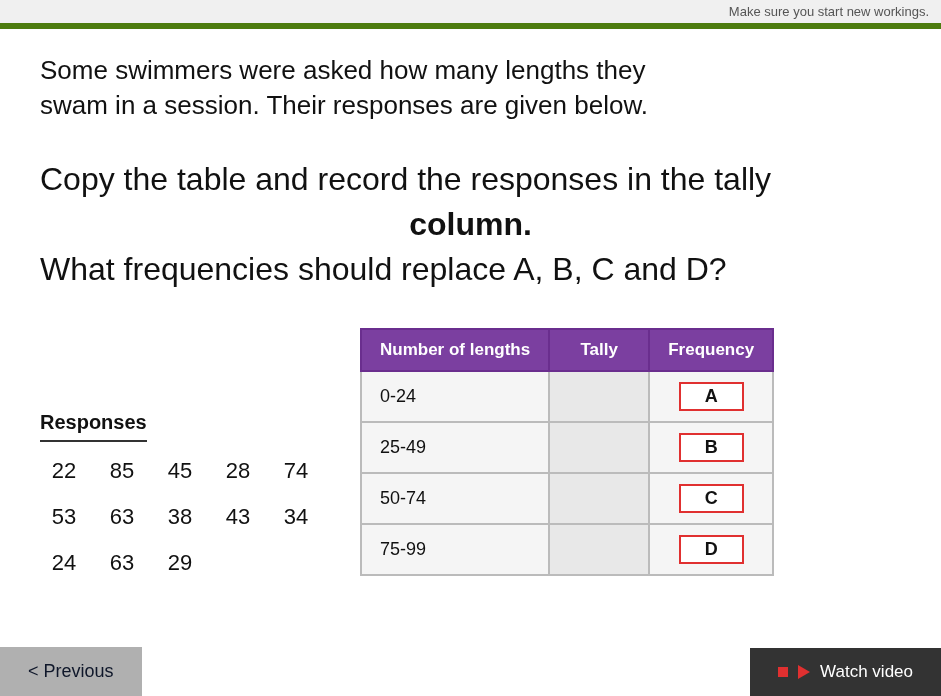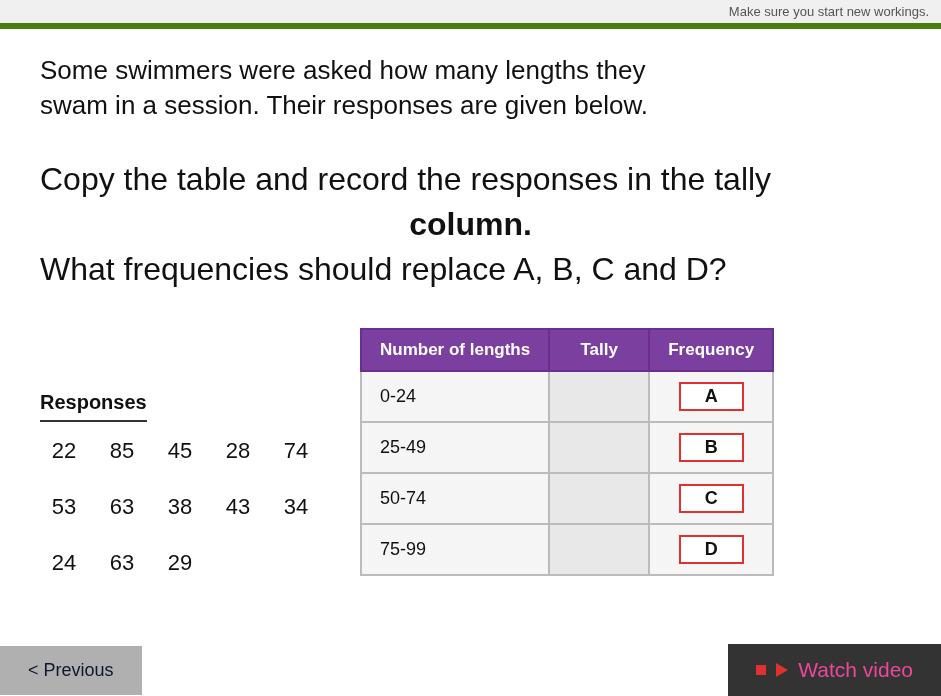--- a/index.html
+++ b/index.html
@@ -68,21 +68,21 @@
       color: #111;
       border-bottom: 2px solid #333;
       padding-bottom: 6px;
       margin-bottom: 16px;
       display: inline-block;
     }
 
     .responses-grid {
       display: grid;
       grid-template-columns: repeat(5, 48px);
-      gap: 30px 10px;
+      gap: 20px 10px;
       font-size: 22px;
       color: #111;
     }
 
     .responses-grid span {
       text-align: center;
     }
 
     
     .data-table {
@@ -150,22 +150,22 @@
       font-size: 18px;
       font-weight: 500;
       padding: 14px 28px;
       border: none;
       cursor: pointer;
       min-width: 140px;
     }
 
     .nav-btn-watch {
       background: #333;
-      color: #ec4899;
-      font-size: 21px;
+      color: #ffffff;
+      font-size: 17px;
       font-weight: 500;
       padding: 14px 28px;
       border: none;
       cursor: pointer;
       display: flex;
       align-items: center;
       gap: 8px;
     }
 
     .nav-btn-answer {

